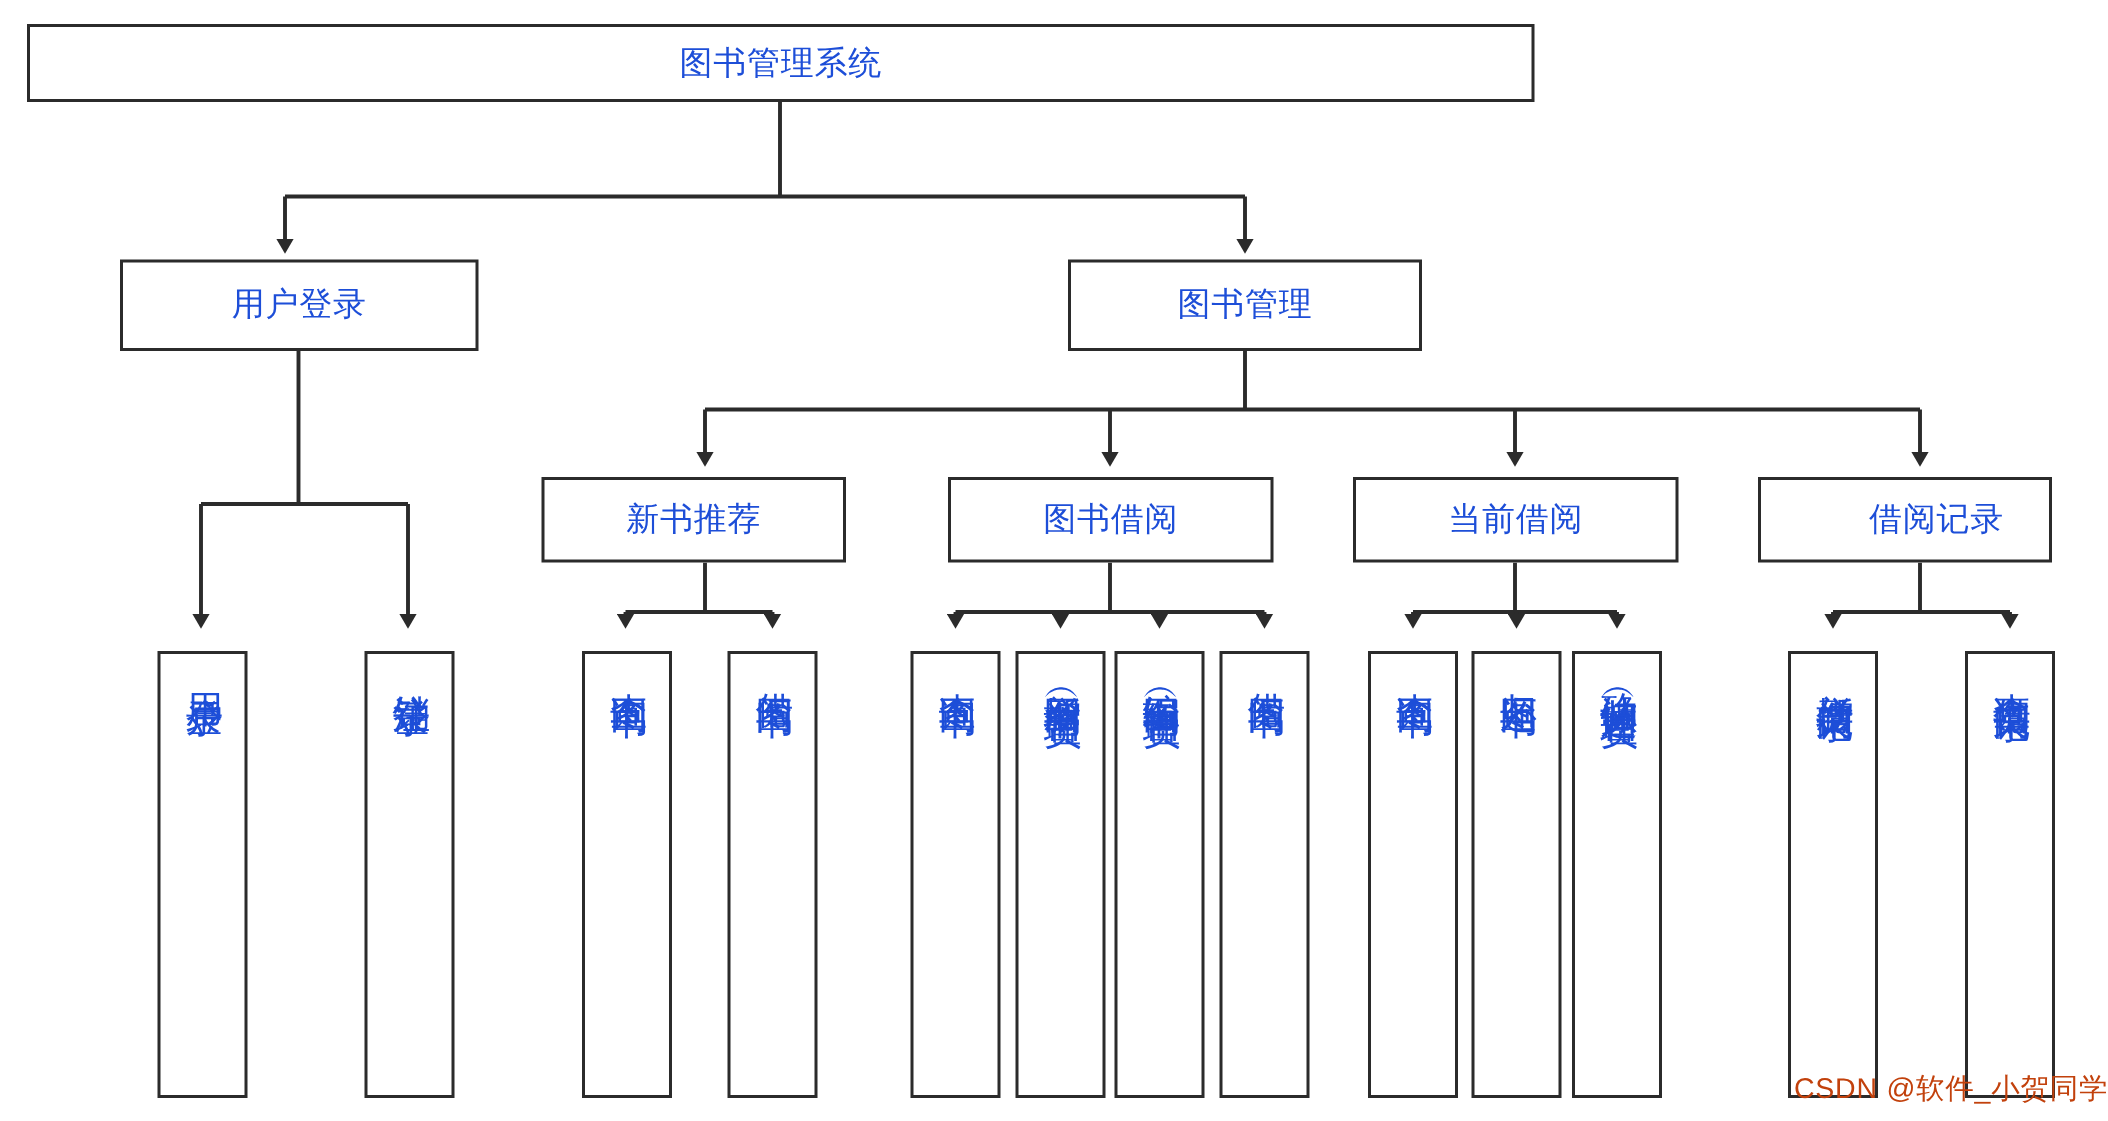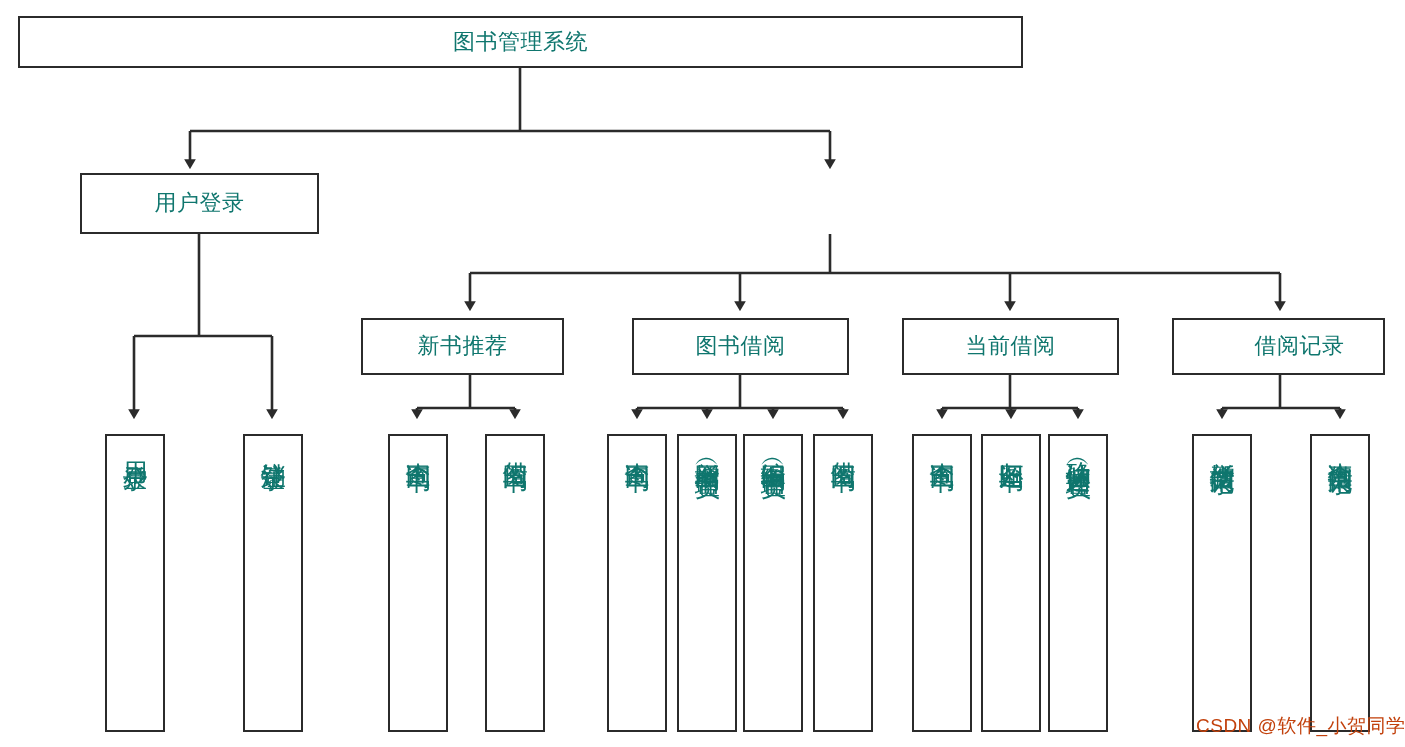--- a/index.html
+++ b/index.html
@@ -25,21 +25,21 @@
     height: 747px;
   }
   .node {
     position: absolute;
     box-sizing: border-box;
     background: #ffffff;
     border: 2.2px solid #2b2b2b;
     display: flex;
     align-items: center;
     justify-content: center;
-    color: #0f766e;
+    color: #1d4ed8;
   }
   .node .label {
     display: block;
     text-align: center;
     line-height: 1.12;
     letter-spacing: 0.5px;
   }
   .node.horiz .label {
     writing-mode: horizontal-tb;
     font-size: 22px;
@@ -118,31 +118,34 @@
     </g>
   </svg>
 
   <div class="node horiz" style="left:18px; top:16px; width:1005px; height:52px;">
     <span class="label">图书管理系统</span>
   </div>
 
   <div class="node horiz" style="left:80px; top:173px; width:239px; height:61px;">
     <span class="label">用户登录</span>
   </div>
+  <div class="node horiz" style="left:712px; top:173px; width:236px; height:61px;">
+    <span class="label">图书管理</span>
+  </div>
 
   <div class="node horiz" style="left:361px; top:318px; width:203px; height:57px;">
     <span class="label">新书推荐</span>
   </div>
   <div class="node horiz" style="left:632px; top:318px; width:217px; height:57px;">
     <span class="label">图书借阅</span>
   </div>
   <div class="node horiz" style="left:902px; top:318px; width:217px; height:57px;">
     <span class="label">当前借阅</span>
   </div>
-  <div class="node horiz" style="left:1172px; top:318px; width:213px; height:57px;padding-left:42px;">
+  <div class="node horiz" style="left:1172px; top:318px; width:196px; height:57px;padding-left:42px;">
     <span class="label">借阅记录</span>
   </div>
 
   <div class="node vert" style="left:105px; top:434px; width:60px; height:298px;">
     <span class="label">用户登录</span>
   </div>
   <div class="node vert" style="left:243px; top:434px; width:60px; height:298px;">
     <span class="label">注销登录</span>
   </div>
 

